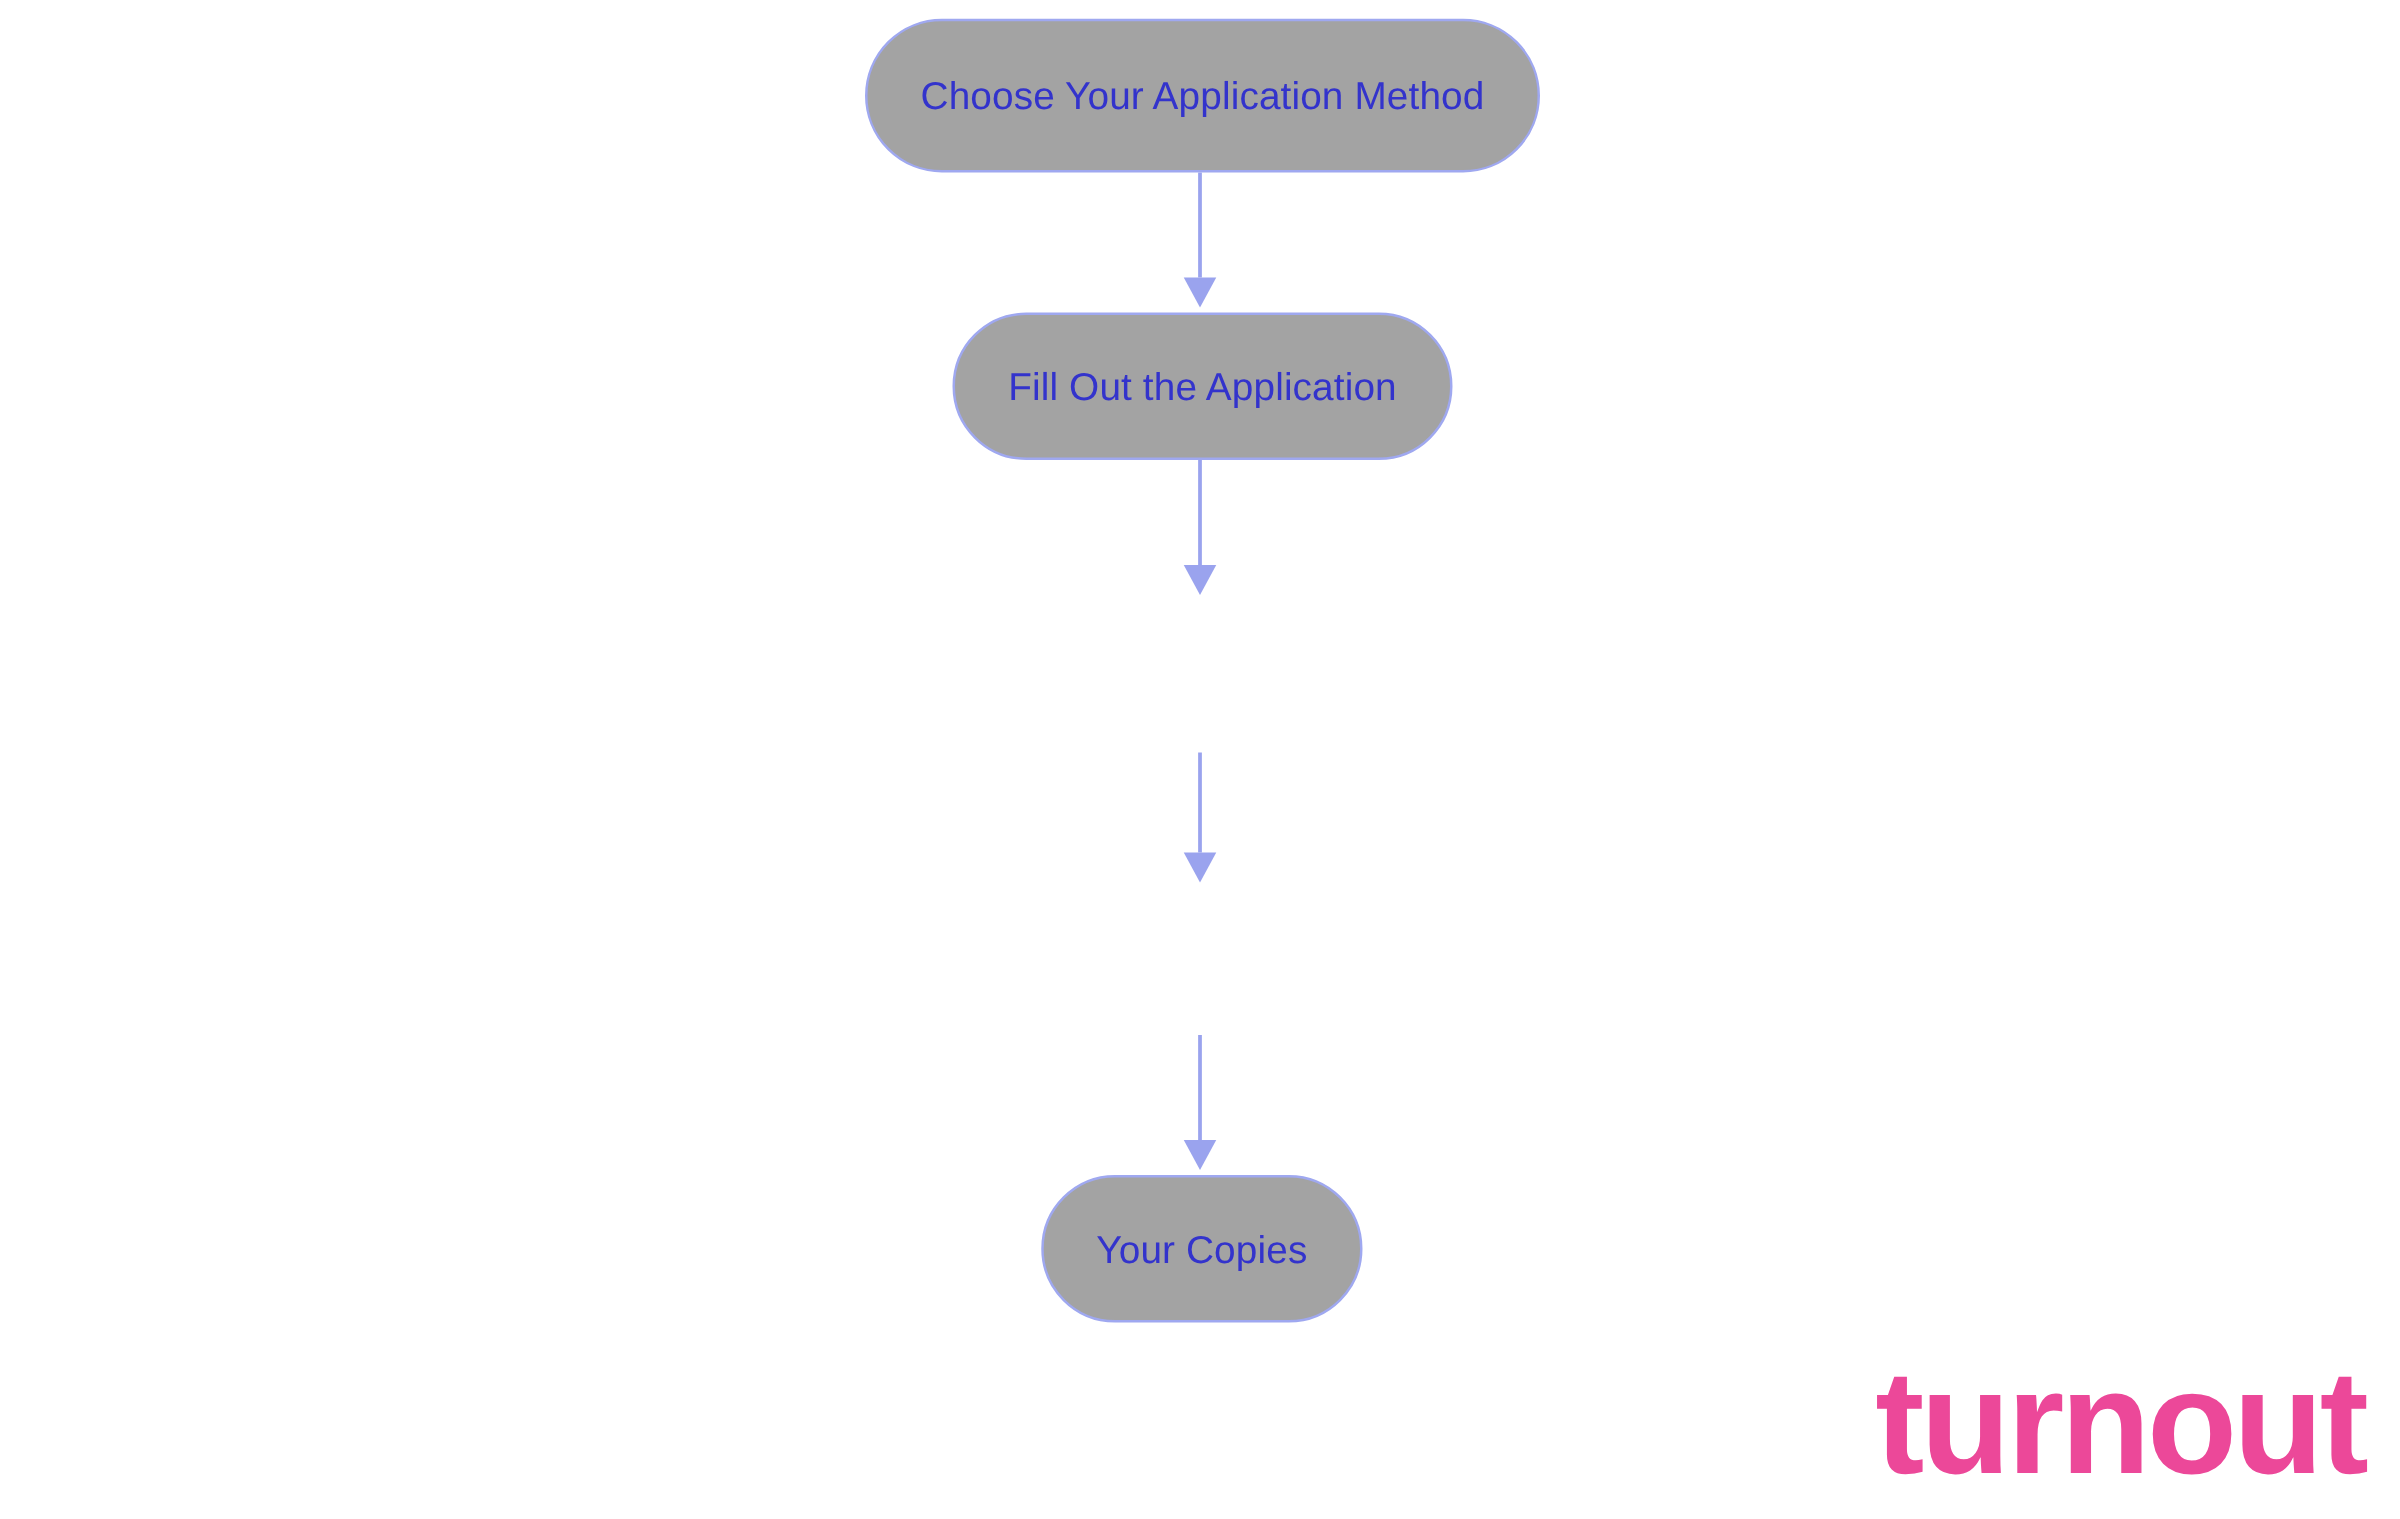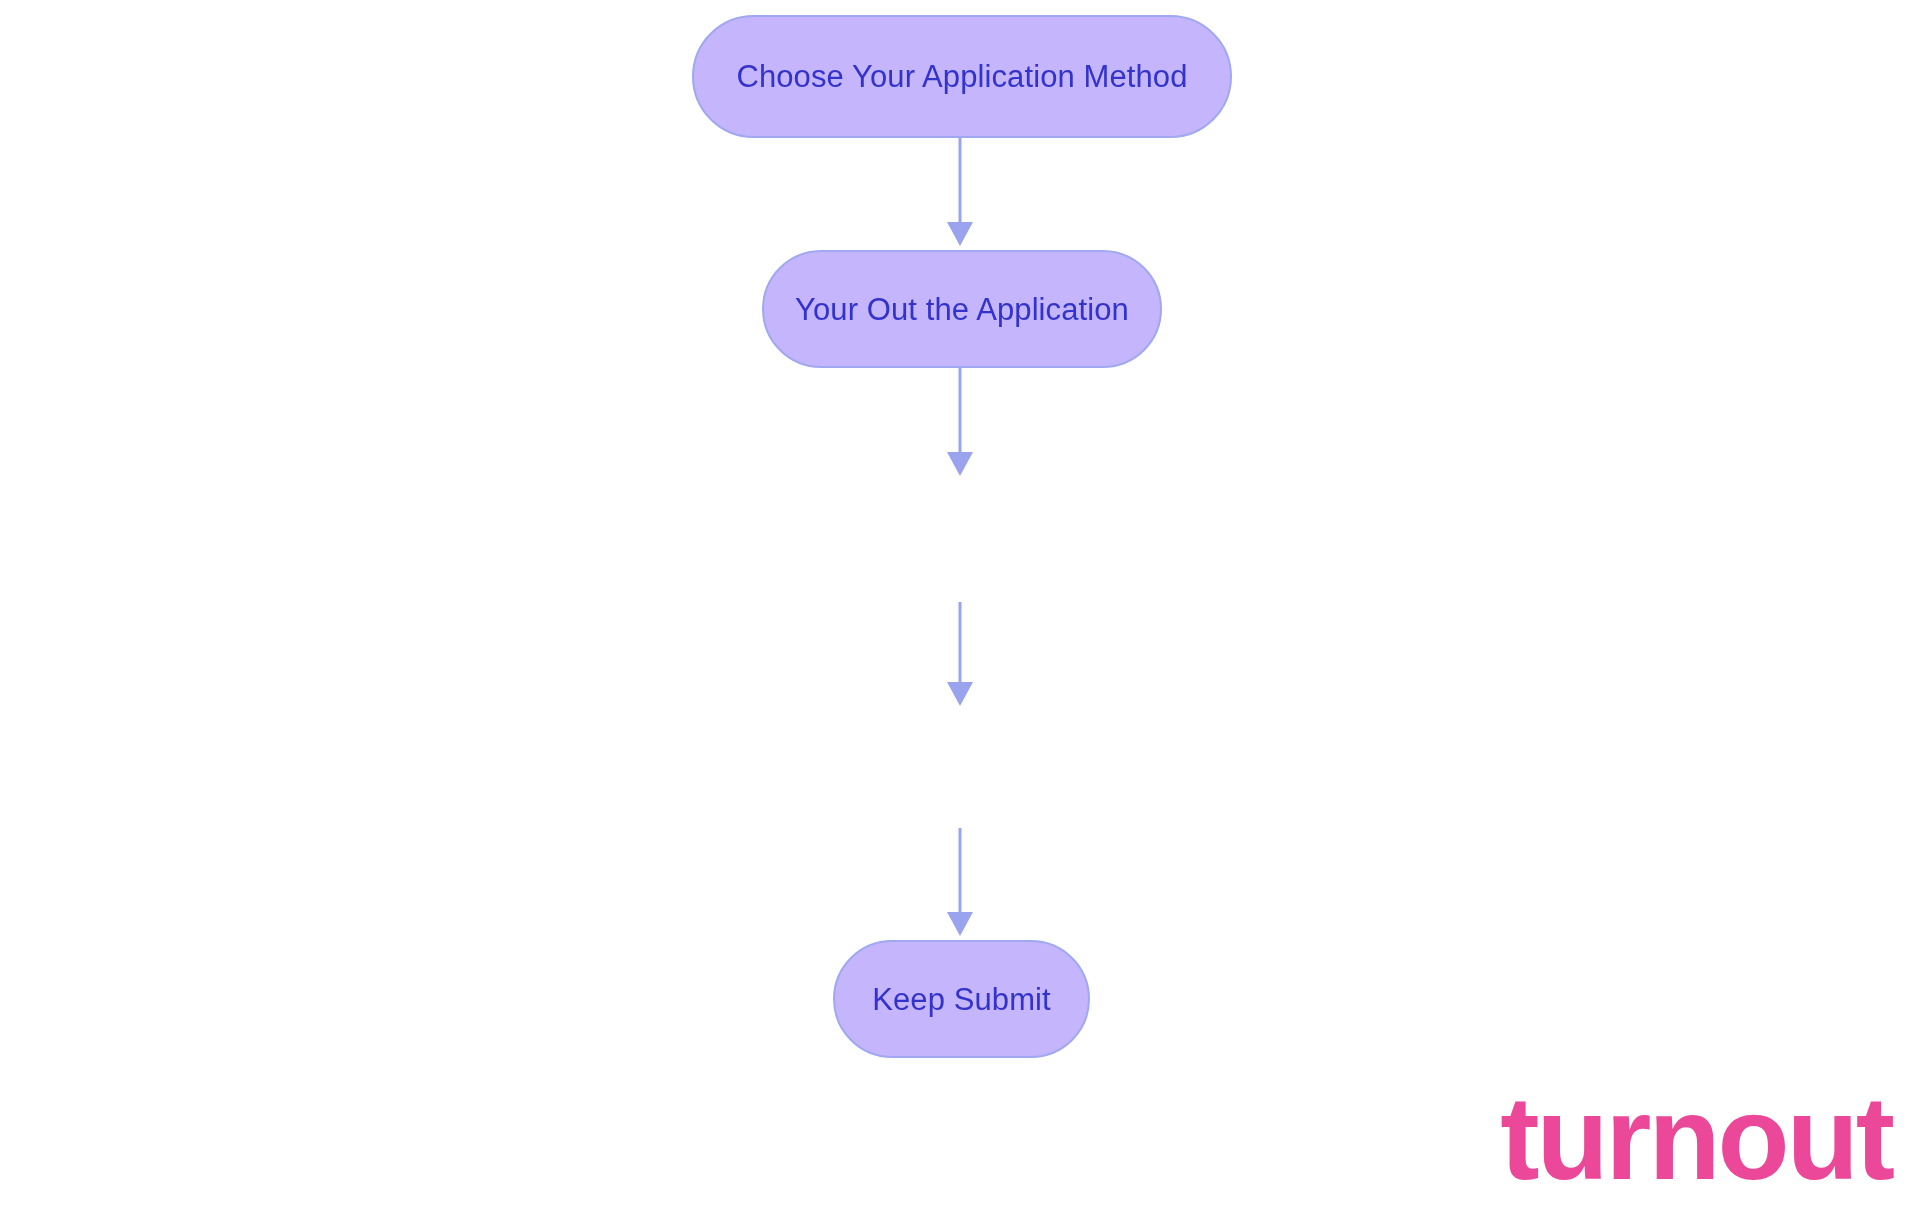--- a/index.html
+++ b/index.html
@@ -21,21 +21,21 @@
     left: 0;
     top: 0;
     width: 1920px;
     height: 1215px;
   }
 
   
   .node {
     position: absolute;
     box-sizing: border-box;
-    background: #c4b5fd;
+    background: #a3a3a3;
     border: 2px solid #9fa8f0;
     border-radius: 9999px;
     display: flex;
     align-items: center;
     justify-content: center;
     color: #3333cc;
     font-family: "Liberation Sans", sans-serif;
     font-weight: 400;
     letter-spacing: 0.1px;
     white-space: nowrap;
@@ -104,24 +104,24 @@
       <line x1="960" y1="828" x2="960" y2="912" stroke="#9aa3ee" stroke-width="3"></line>
       <polygon points="947,912 973,912 960,936" fill="#9aa3ee"></polygon>
     </g>
   </svg>
 
   <div class="node" id="node-0">
     <span class="node-label">Choose Your Application Method</span>
   </div>
 
   <div class="node" id="node-1">
-    <span class="node-label">Your Out the Application</span>
+    <span class="node-label">Fill Out the Application</span>
   </div>
 
 
 
   <div class="node" id="node-4">
-    <span class="node-label">Keep Submit</span>
+    <span class="node-label">Your Copies</span>
   </div>
 
   <div id="brand-logo">turnout</div>
 
 </div>
 
 </body></html>

